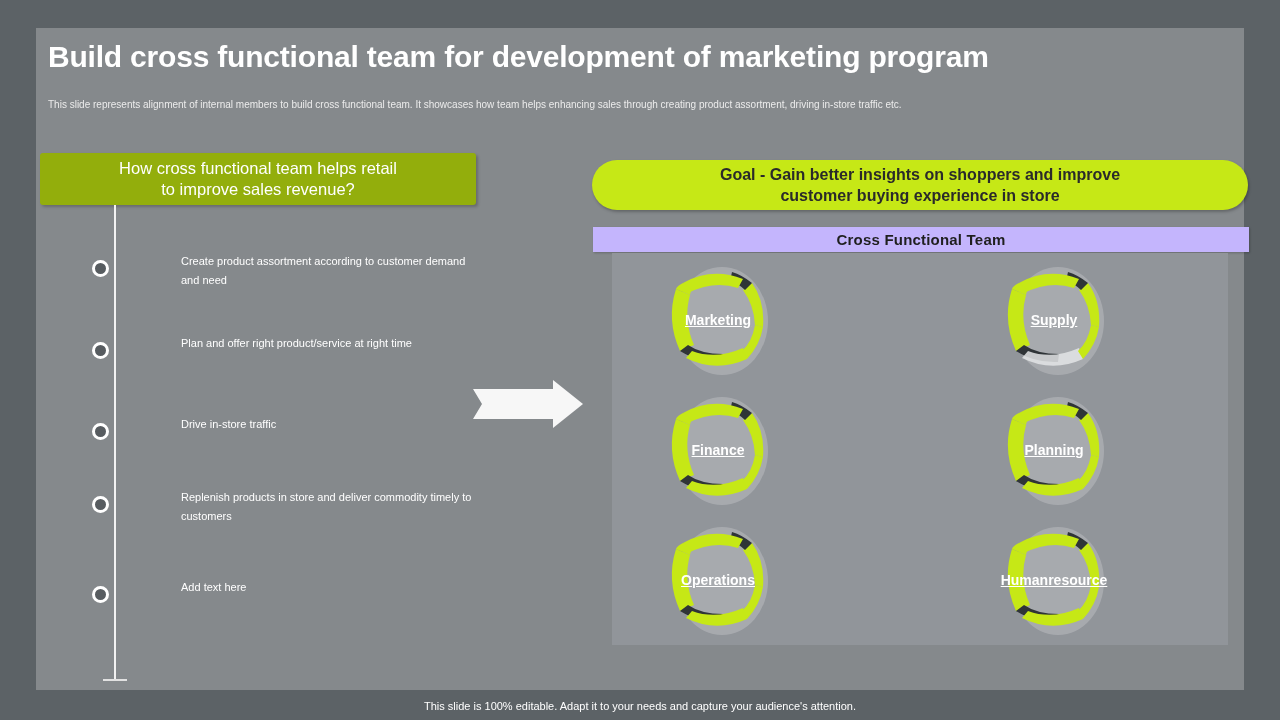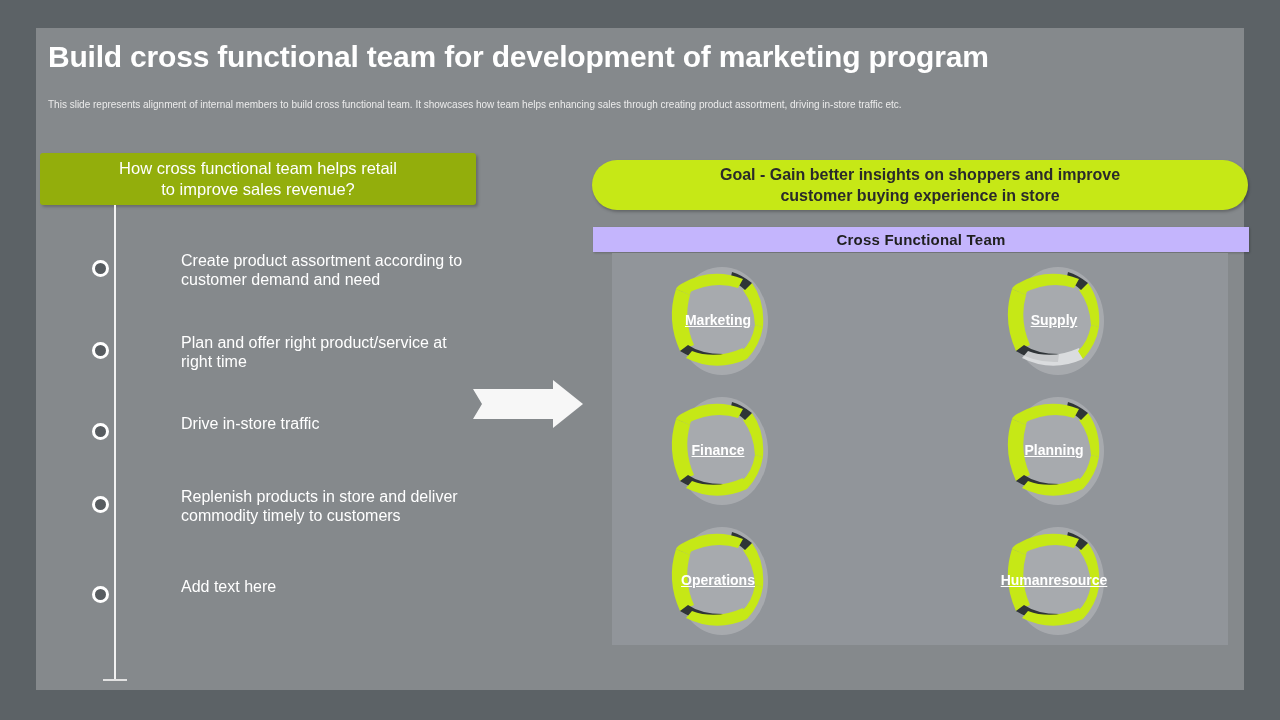--- a/index.html
+++ b/index.html
@@ -109,21 +109,21 @@
     background: #575c60;
     border: 3px solid #ffffff;
     box-sizing: border-box;
   }
   .tl-text {
     position: absolute;
     left: 89px;
     top: -8px;
     width: 300px;
     color: #ffffff;
-    font-size: 16px;
+    font-size: 11px;
     line-height: 18.5px;
   }
 
   
   .center-arrow {
     position: absolute;
     left: 437px;
     top: 352px;
     width: 110px;
     height: 48px;
@@ -370,14 +370,15 @@
             <span>Human</span>
             <br>
             <span>resource</span>
           </div>
       </div>
 
     </div>
 
   </div>
 
+  <div class="footer-note">This slide is 100% editable.  Adapt it to your needs and capture your audience's attention.</div>
 
 </div>
 
 </body></html>

